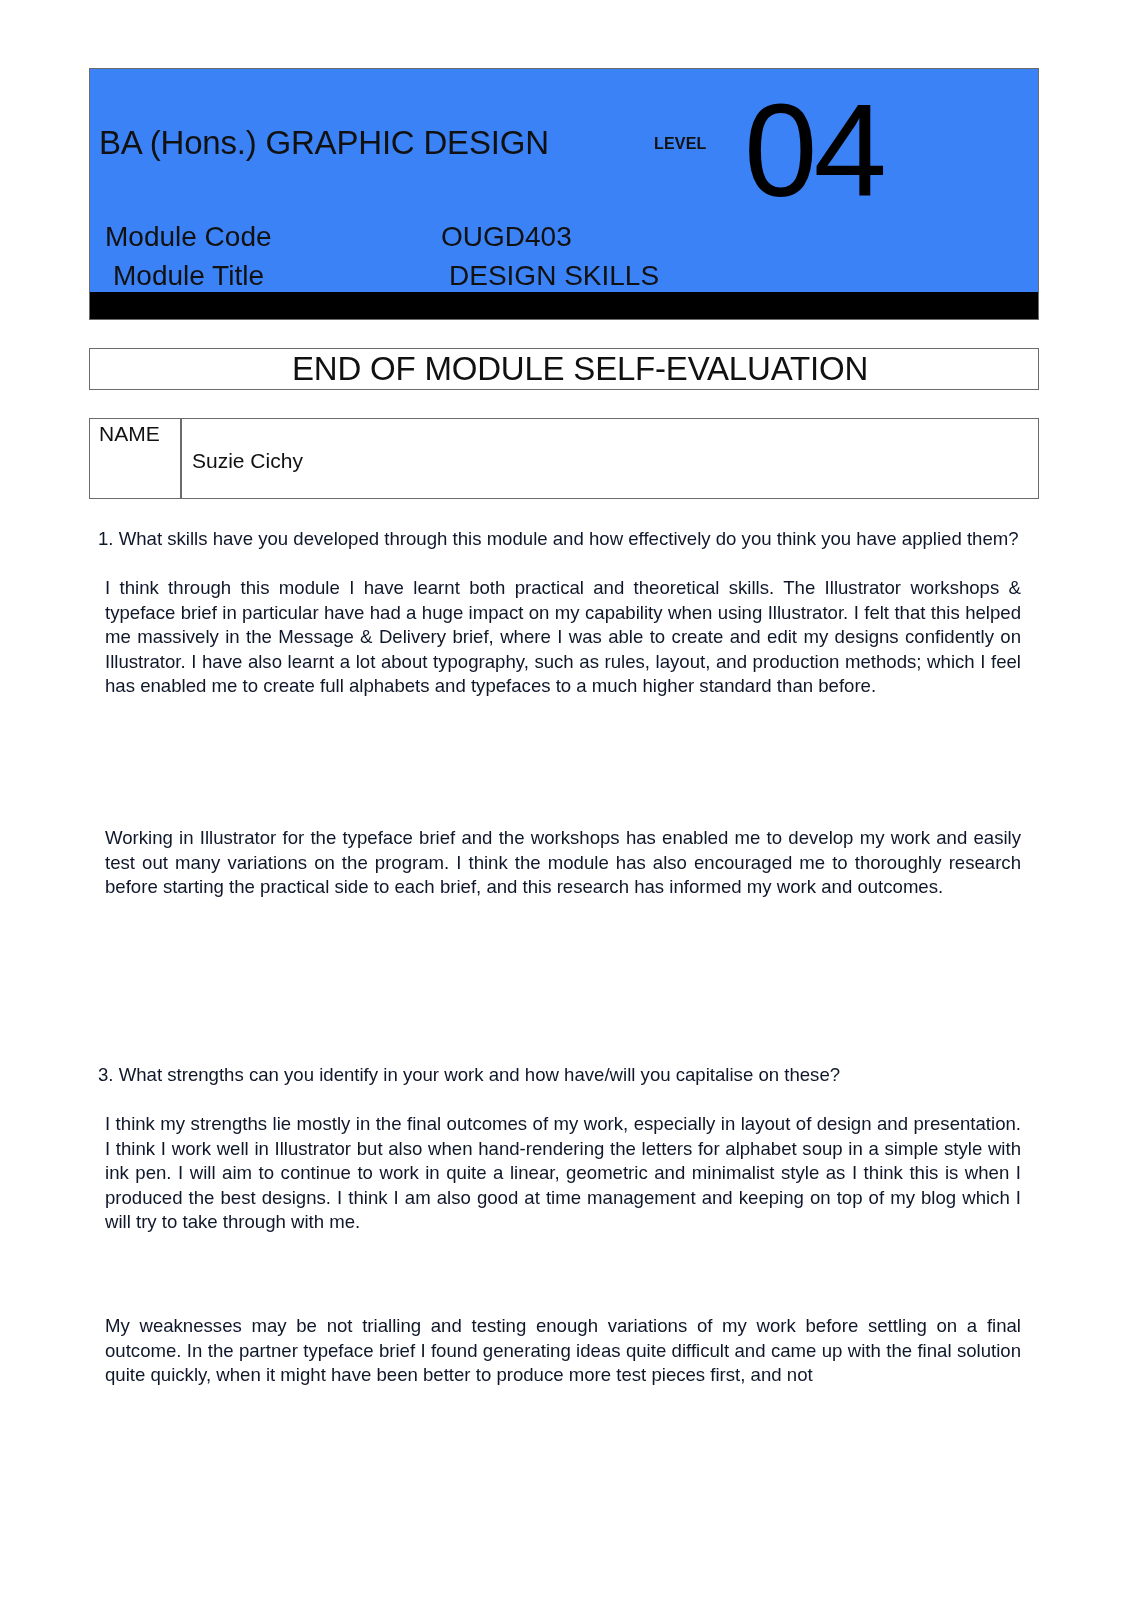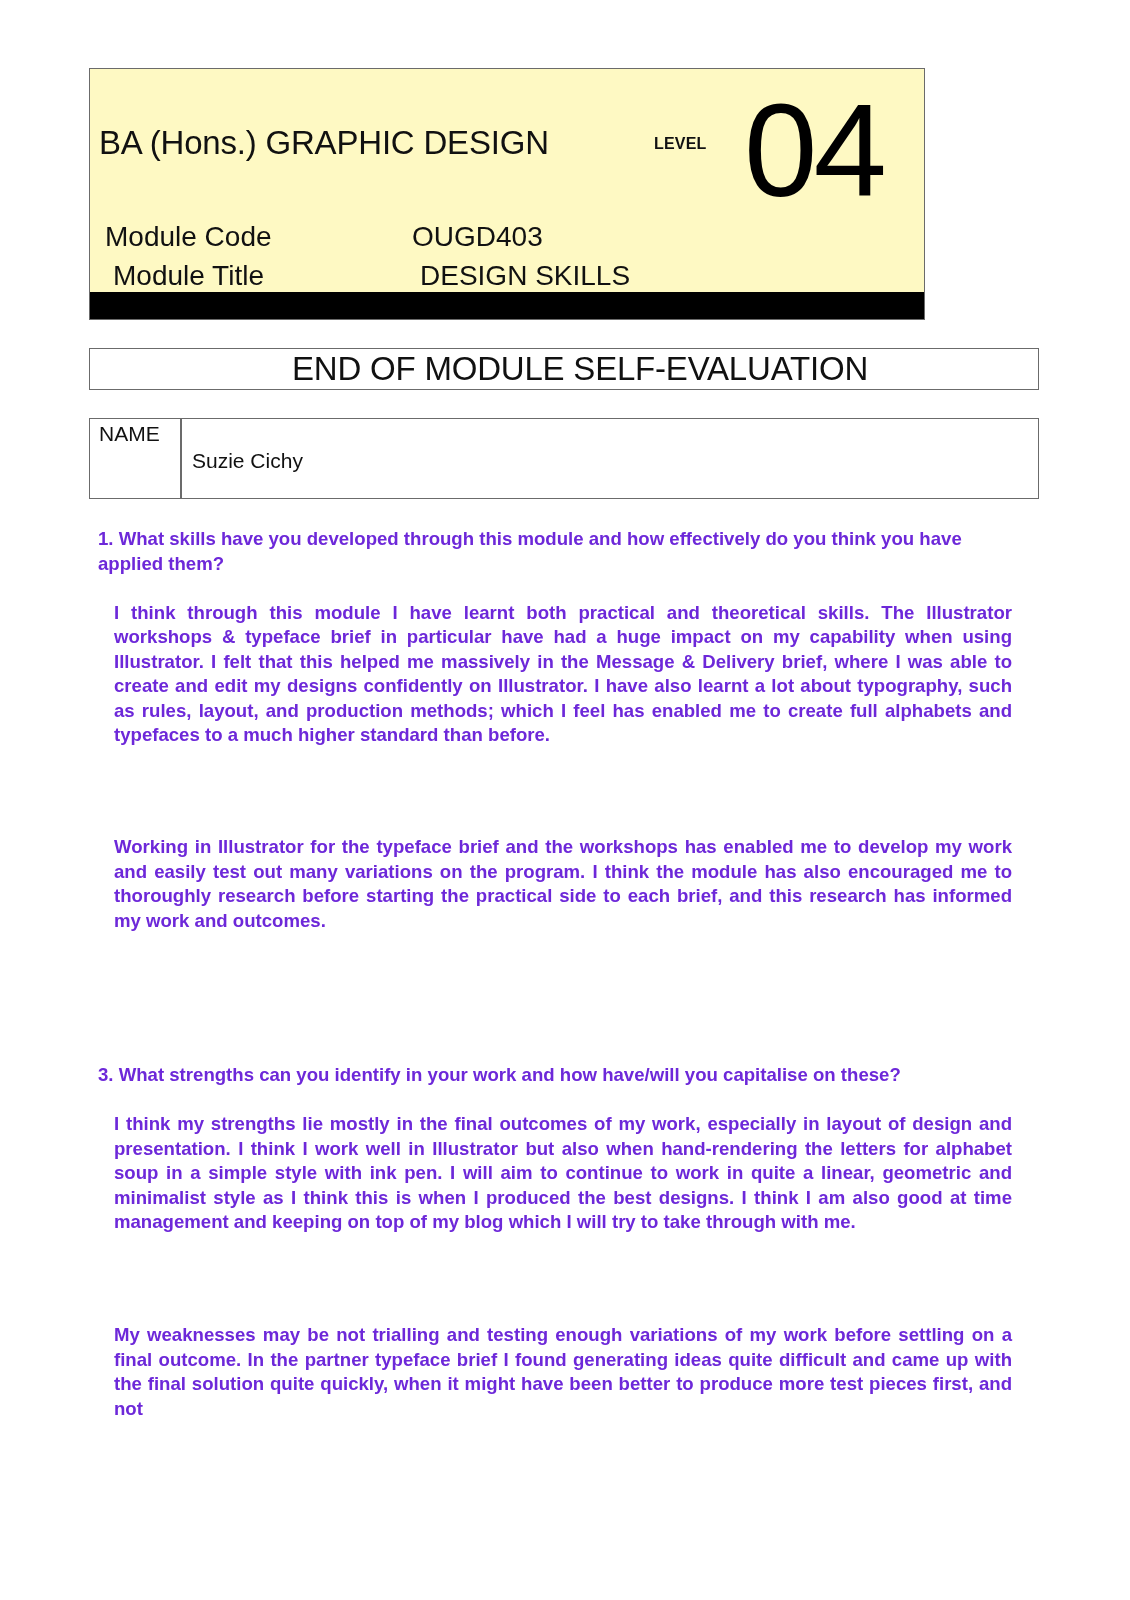--- a/index.html
+++ b/index.html
@@ -12,25 +12,25 @@
       height: 1600px;
       position: relative;
       overflow: hidden;
       font-family: "Liberation Sans", sans-serif;
       color: #111111;
     }
     .header-box {
       position: absolute;
       left: 89px;
       top: 68px;
-      width: 836px;
+      width: 950px;
       height: 252px;
       border: 1.5px solid #6b6b6b;
       box-sizing: border-box;
-      background: #fef9c3;
+      background: #3b82f6;
     }
     .program-title {
       position: absolute;
       left: 9px;
       top: 55px;
       font-size: 33px;
       color: #111;
       white-space: nowrap;
       letter-spacing: -0.2px;
     }
@@ -54,21 +54,21 @@
     }
     .meta-row {
       position: absolute;
       left: 15px;
       font-size: 28px;
       color: #111;
       white-space: nowrap;
     }
     .meta-row .meta-value {
       position: absolute;
-      left: 307px;
+      left: 336px;
       top: 0;
     }
     .meta-row.code { top: 152px; }
     .meta-row.title { top: 191px; margin-left: 8px; }
     .header-bar {
       position: absolute;
       left: 0;
       right: 0;
       bottom: 0;
       height: 27px;
@@ -119,28 +119,27 @@
       left: 102px;
       top: 30px;
       font-size: 21px;
     }
     .qa {
       position: absolute;
       left: 98px;
       width: 930px;
       font-size: 18.6px;
       line-height: 24.5px;
-      color: #6d28d9;
-      font-weight: bold;
+      color: #0f172a;
     }
     .qa .question {
       margin: 0 0 24.5px 0;
     }
     .qa .answer {
-      margin: 16px;
+      margin: 7px;
       text-align: justify;
       text-align-last: left;
     }
     .qa1 { top: 527px; }
     .qa2 { top: 819px; }
     .qa3 { top: 1063px; }
     .qa4 { top: 1307px; }
   </style>
 </head>
 <body>

